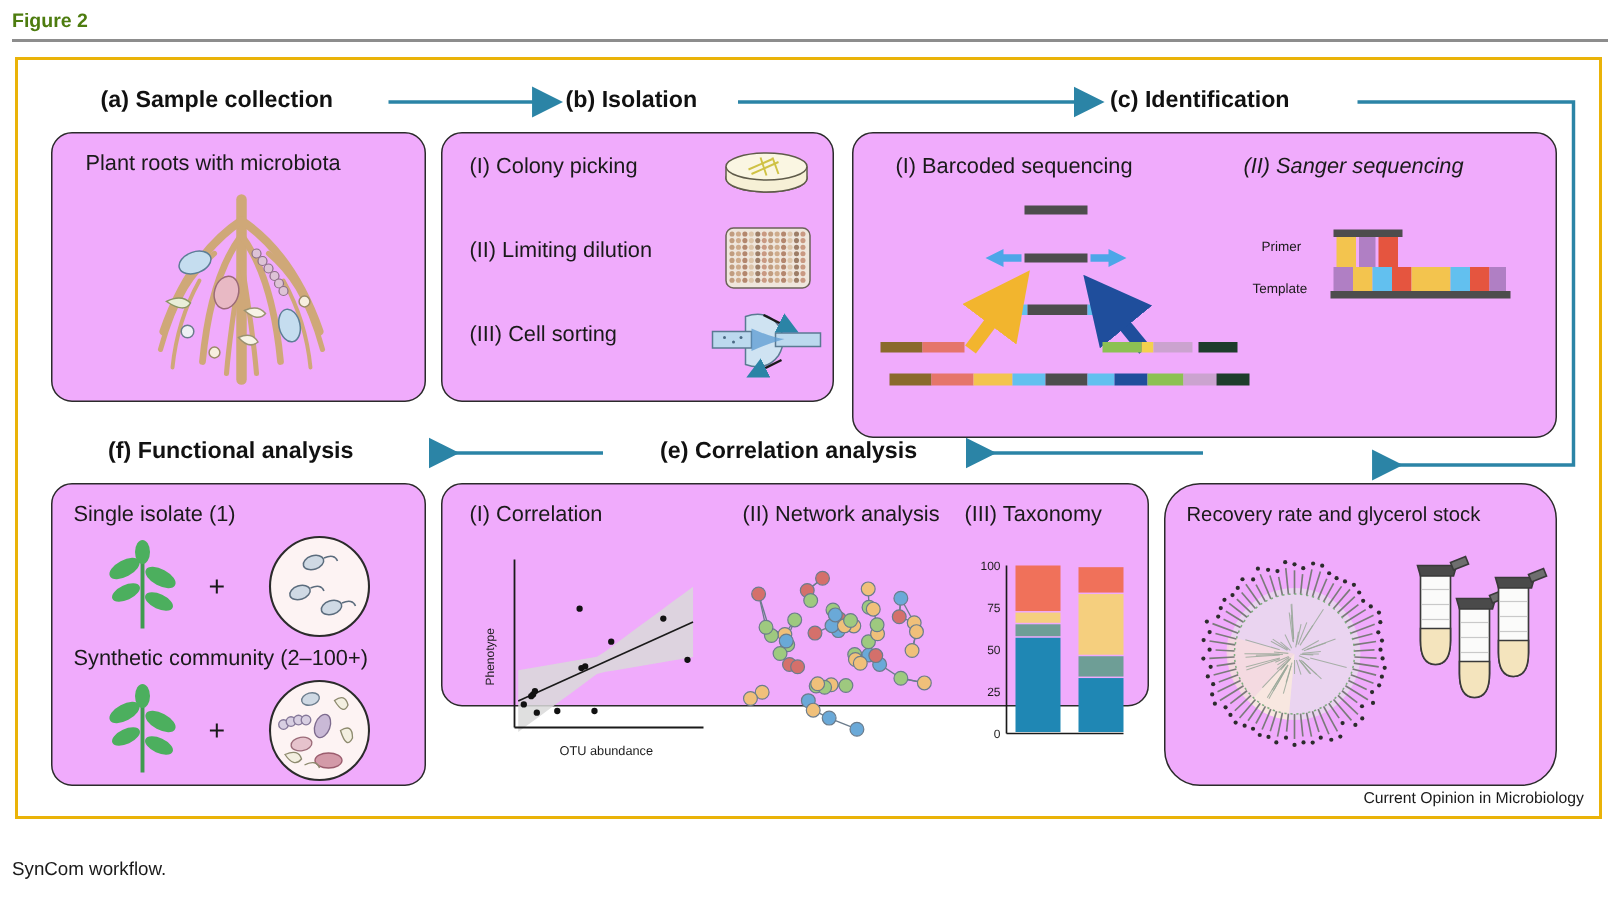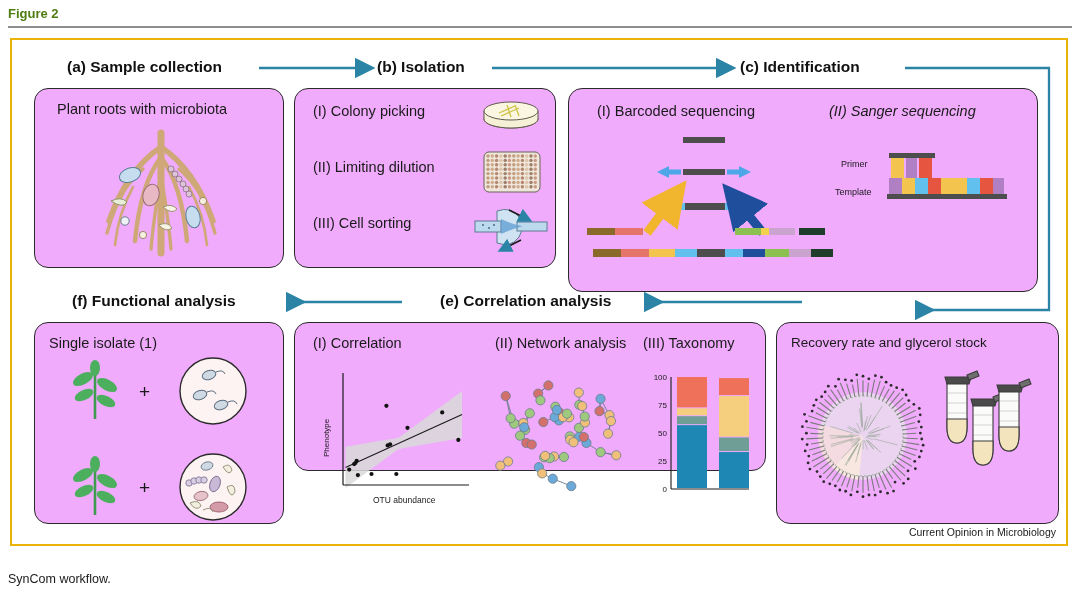--- a/index.html
+++ b/index.html
@@ -297,20 +297,21 @@
 
   <svg class="arrowsvg" style="left:262px;top:254px;" width="150" height="22">
     <line x1="128" y1="8" x2="14" y2="8" stroke="#2b84a6" stroke-width="2.3" marker-end="url(#ahL)"></line>
   </svg>
   <svg class="arrowsvg" style="left:620px;top:254px;" width="185" height="22">
     <line x1="170" y1="8" x2="14" y2="8" stroke="#2b84a6" stroke-width="2.3" marker-end="url(#ahL)"></line>
   </svg>
 
   <div class="card" style="left:22px;top:282px;width:250px;height:202px;">
     <div class="lbl" style="left:14px;top:12px;">Single isolate (1)</div>
+    <div class="lbl" style="left:14px;top:108px;">Synthetic community (2–100+)</div>
 
     <svg style="position:absolute;left:30px;top:36px;" width="60" height="62">
       <g stroke="#3f9b4f" stroke-width="2.6" fill="none">
           <path d="M30,60 L30,12"></path>
         </g>
       <g fill="#4caf5e">
         <ellipse cx="18" cy="20" rx="11" ry="5.5" transform="rotate(-28 18 20)"></ellipse>
         <ellipse cx="42" cy="26" rx="11" ry="5.5" transform="rotate(28 42 26)"></ellipse>
         <ellipse cx="19" cy="36" rx="10" ry="5" transform="rotate(-25 19 36)"></ellipse>
         <ellipse cx="41" cy="42" rx="10" ry="5" transform="rotate(25 41 42)"></ellipse>
@@ -546,21 +547,21 @@
           <rect x="32" y="14" width="30" height="30.36" fill="#f0715a"></rect>
           <rect x="74" y="89.03999999999999" width="30" height="35.96000000000001" fill="#1f87b4"></rect>
           <rect x="74" y="74.47999999999999" width="30" height="13.560000000000002" fill="#6e9e96"></rect>
           <rect x="74" y="33.040000000000006" width="30" height="40.43999999999998" fill="#f5cf7e"></rect>
           <rect x="74" y="15.120000000000005" width="30" height="16.92" fill="#f0715a"></rect>
         </g>
       <line x1="26" y1="126" x2="104" y2="126" stroke="#1a1a1a" stroke-width="1.1"></line>
     </svg>
   </div>
 
-  <div class="card" style="left:764px;top:282px;width:283px;height:202px;">
+  <div class="card" style="left:764px;top:282px;width:262px;height:202px;border-radius:24px;">
     <div class="lbl" style="left:14px;top:12px;font-size:13.5px;">Recovery rate and glycerol stock</div>
 
     <svg style="position:absolute;left:12px;top:38px;" width="148" height="150">
       <g id="phylo">
           <circle cx="74" cy="75" r="44" fill="#e6f6e6" opacity="0.55"></circle>
           <path d="M74,75 L30,63 A44,44 0 0,0 44,107 Z" fill="#f7dcdc" opacity="0.75"></path>
           <path d="M74,75 L44,107 A44,44 0 0,0 70,119 Z" fill="#fdf0d8" opacity="0.7"></path>
           <line x1="74" y1="35" x2="74" y2="19.208808839321136" stroke="#7a7a7a" stroke-width="1.1"></line>
           <circle cx="74" cy="15.208808839321136" r="1.4" fill="#2b2b2b"></circle>
           <line x1="78.04673287949728" y1="35.20522706432419" x2="79.41436782832123" y2="21.75617473791901" stroke="#7a7a7a" stroke-width="1.1"></line>

